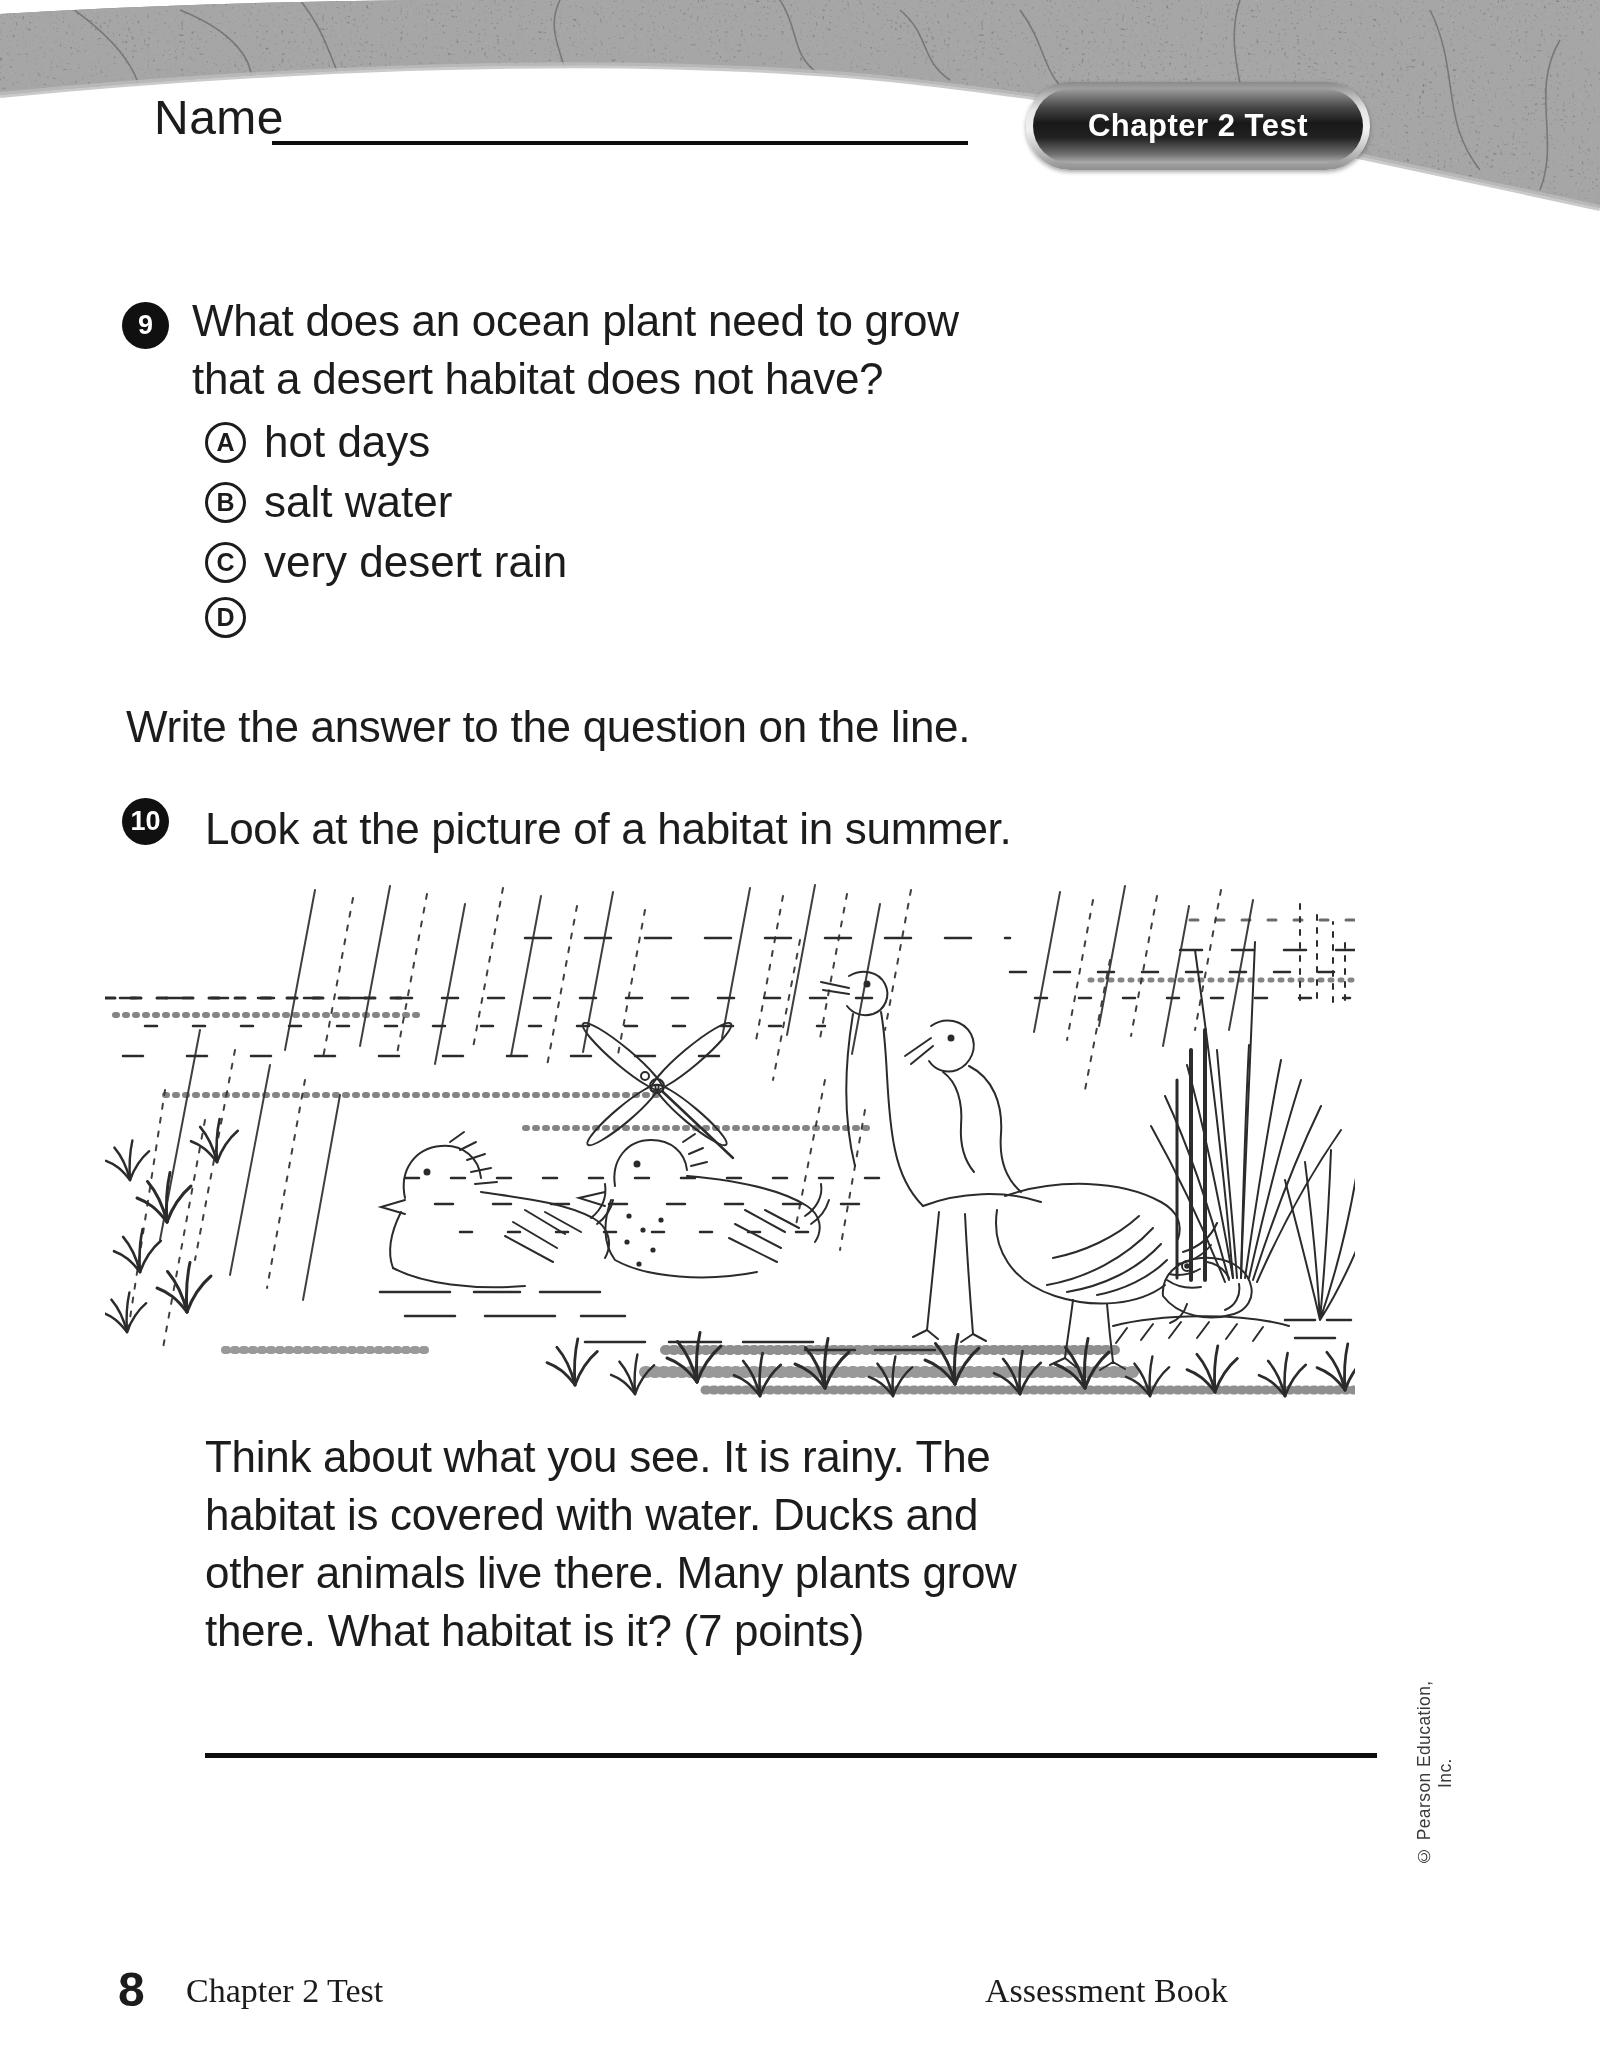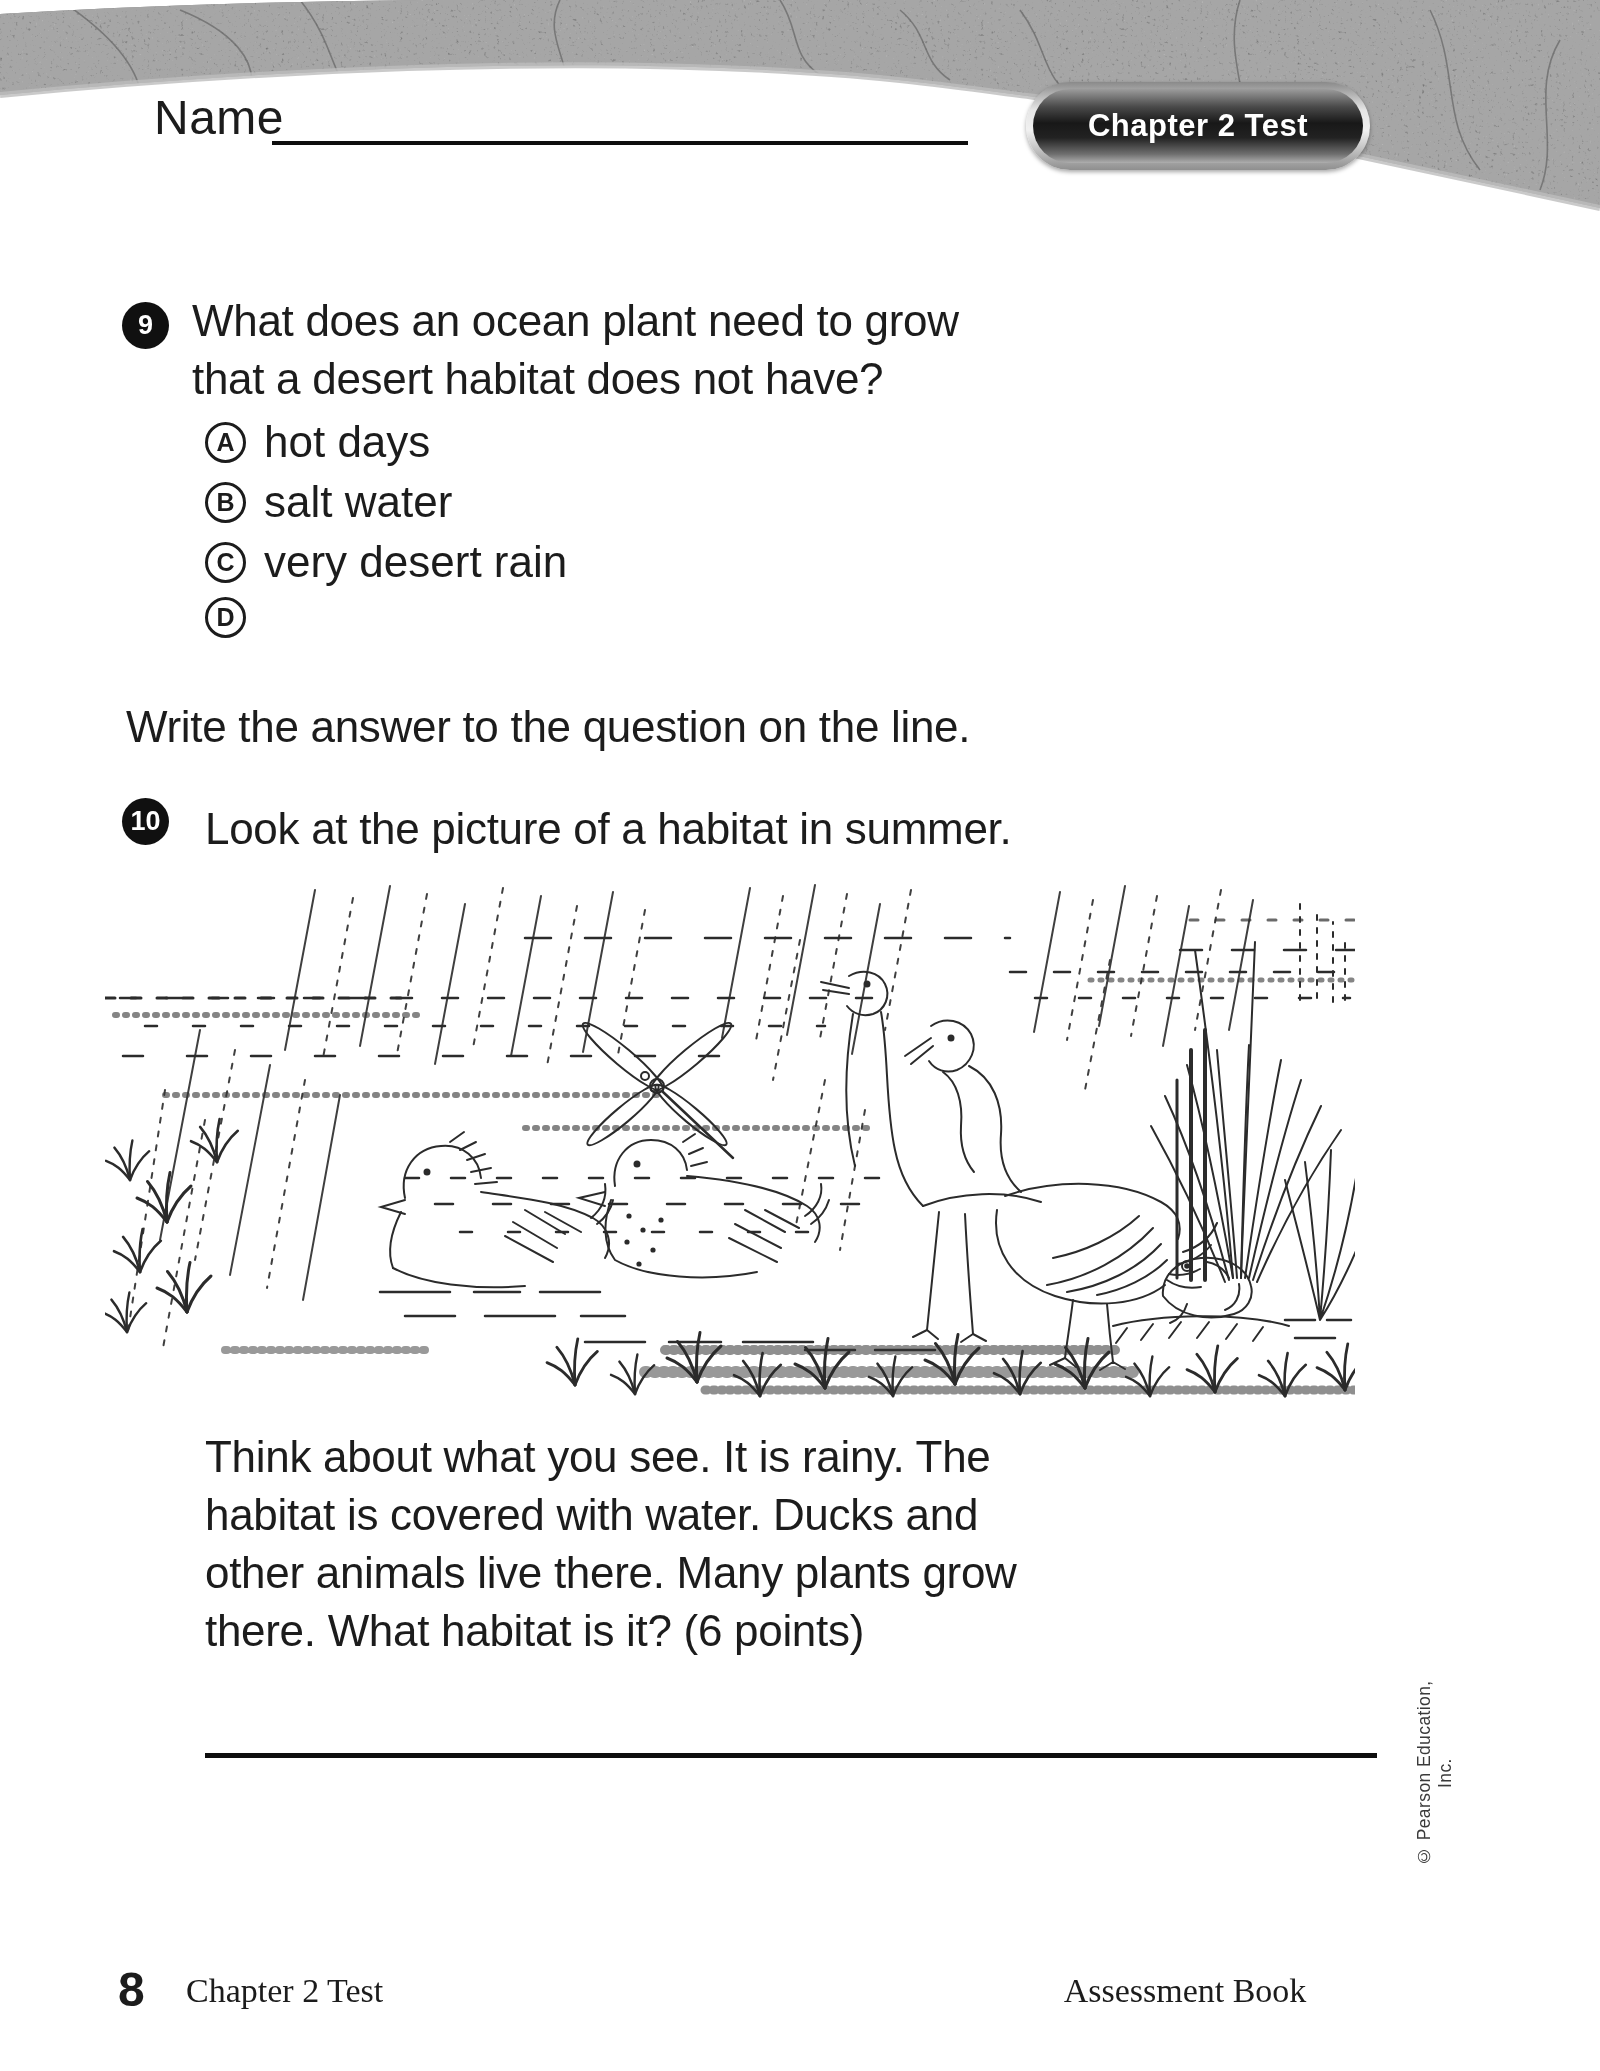--- a/index.html
+++ b/index.html
@@ -268,23 +268,23 @@
         <use href="#tuft" transform="translate(82,432) scale(1.5)"></use>
         <use href="#tuft" transform="translate(22,452) scale(1.2)"></use>
         <use href="#tuft" transform="translate(112,282) scale(1.3)"></use>
       </g>
     </g>
   </svg>
 
   <div class="abs para" style="left:205px;top:1428px;width:1000px;">Think about what you see. It is rainy. The
 habitat is covered with water. Ducks and
 other animals live there. Many plants grow
-there. What habitat is it? (6 points)</div>
+there. What habitat is it? (7 points)</div>
 
   <div class="abs rule" style="left:205px;top:1753px;width:1172px;height:5px;"></div>
 
   <div class="abs copyright" style="left:1414px;top:1666px;">© Pearson Education, Inc.</div>
 
   <div class="abs footer-num" style="left:118px;top:1962px;">8</div>
   <div class="abs footer-serif" style="left:186px;top:1972px;">Chapter 2 Test</div>
-  <div class="abs footer-serif" style="left:985px;top:1972px;width:400px;text-align:center;">Assessment Book</div>
+  <div class="abs footer-serif" style="left:985px;top:1972px;width:400px;text-align:left;">Assessment Book</div>
 
 </div>
 
 </body></html>

